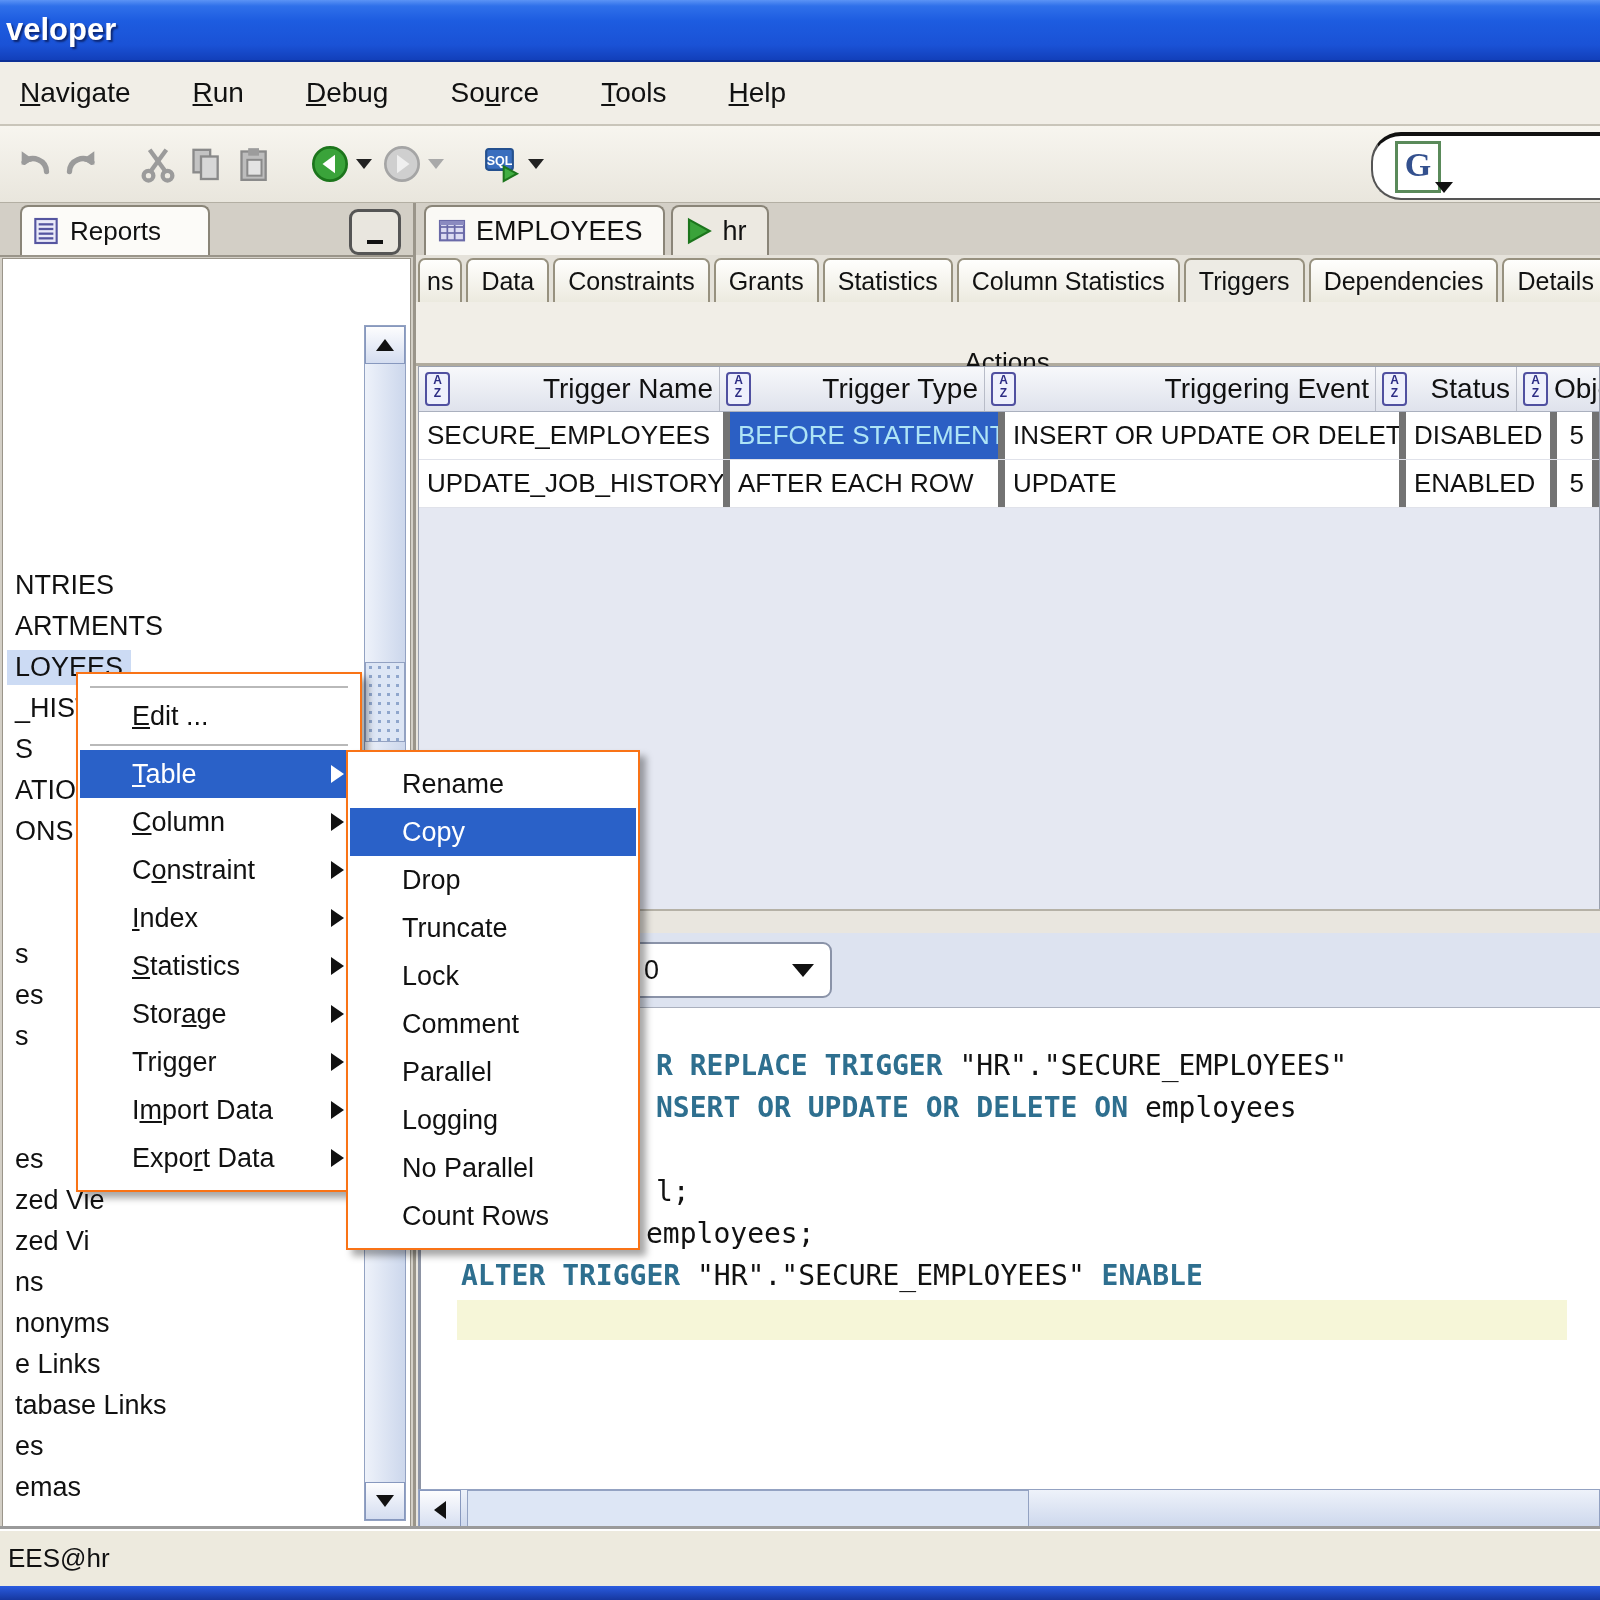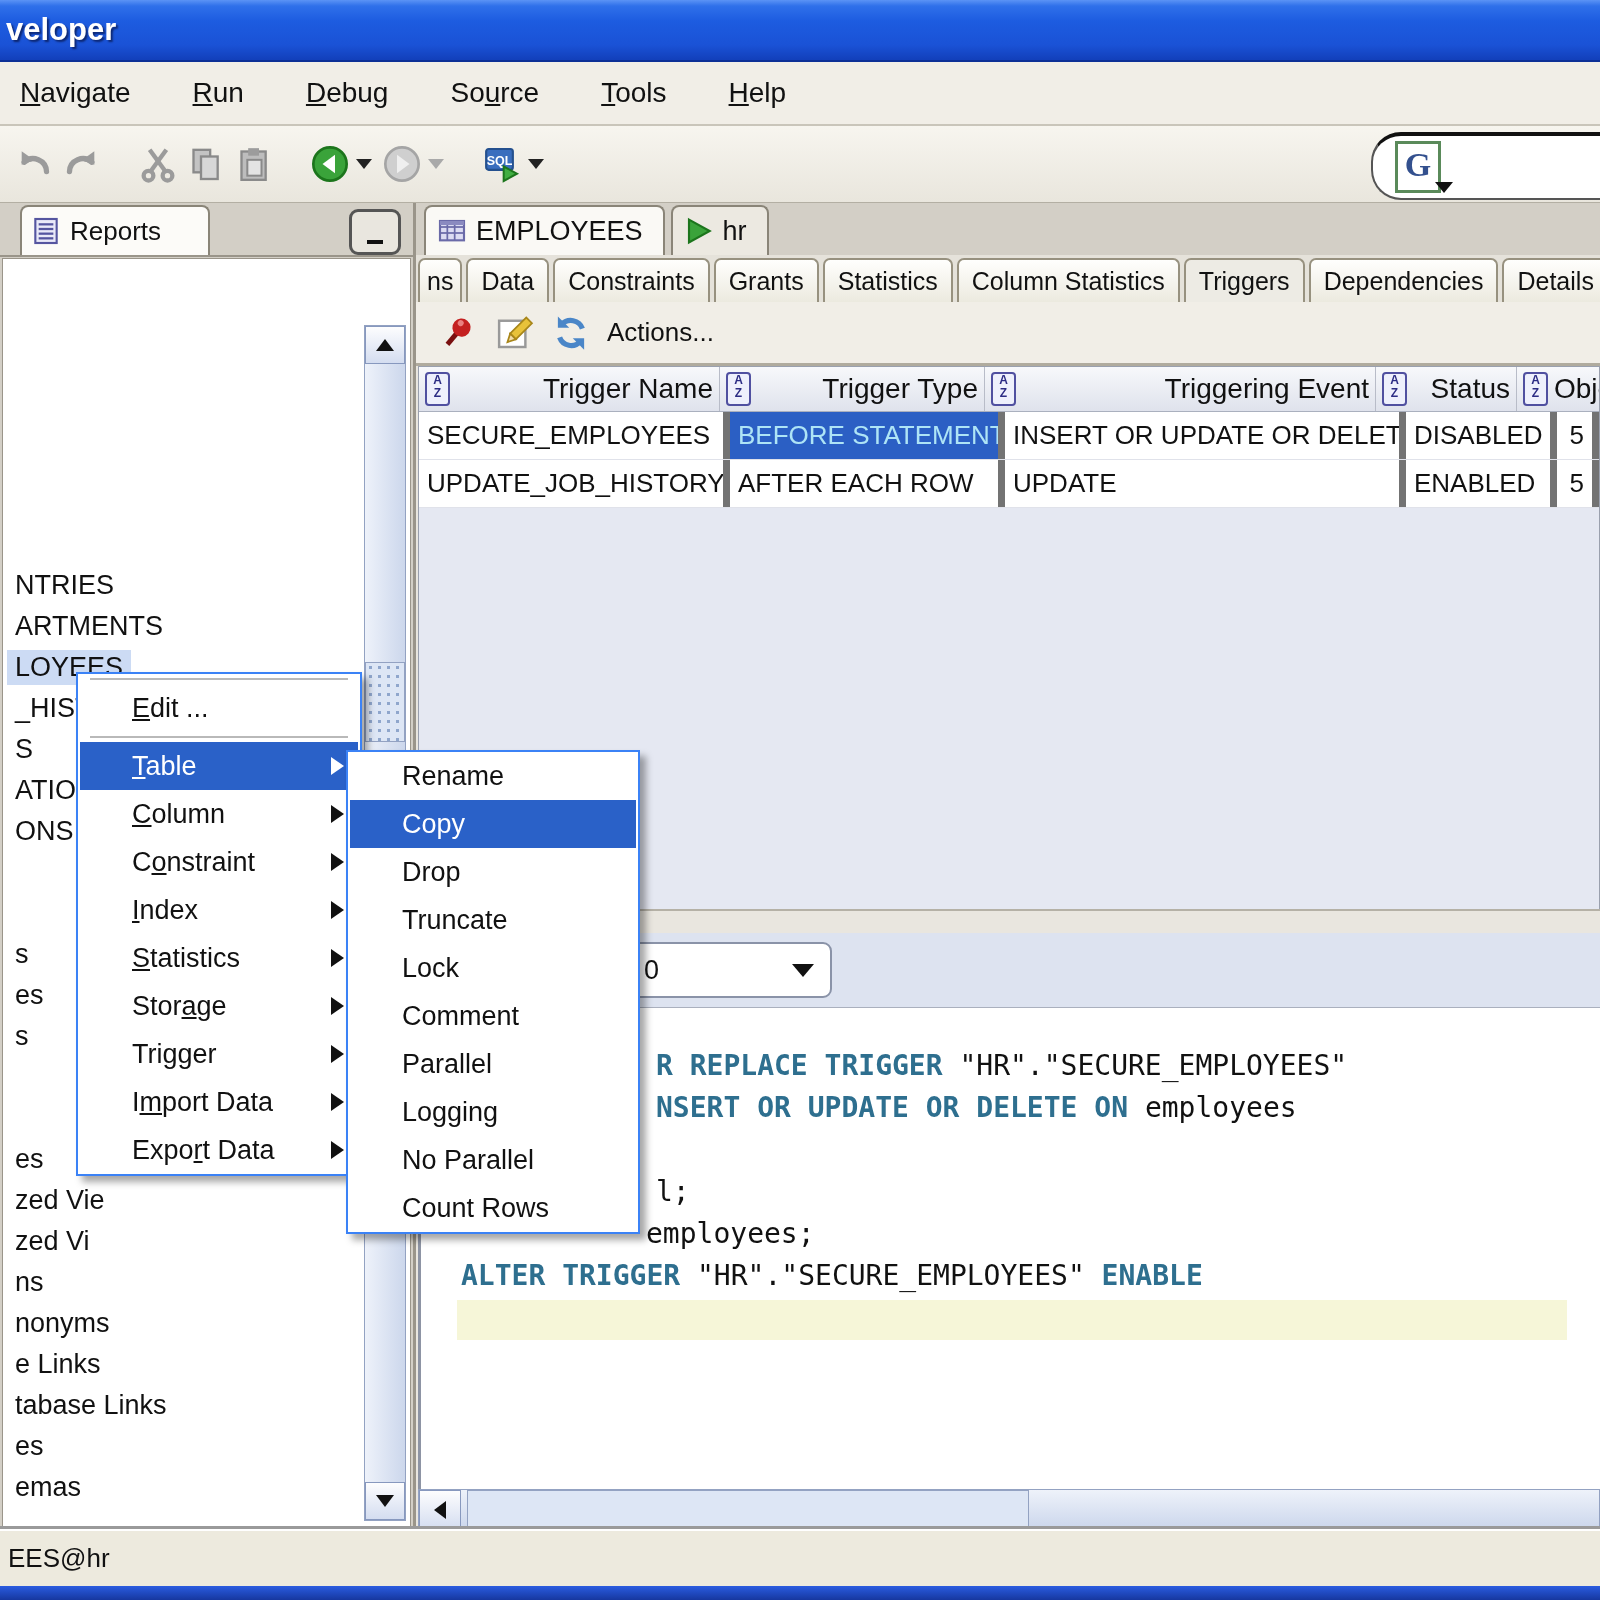--- a/index.html
+++ b/index.html
@@ -76,21 +76,21 @@
   .obj-tabs{position:absolute;left:0;top:52px;right:0;height:47px;background:#e5e2da;
     display:flex;align-items:flex-end;gap:4px;padding-left:2px;overflow:hidden;}
   .obj-tab{height:42px;display:flex;align-items:center;padding:0 13px;font-size:25px;
     background:linear-gradient(#fffffd,#eceadf);border:2px solid #97917f;border-bottom:none;
     border-radius:7px 7px 0 0;white-space:nowrap;}
   .obj-tab.selected{background:#edebe4;}
   .obj-tab.partial{padding:0 7px;}
 
   
   .actions-bar{position:absolute;left:0;top:99px;right:0;height:61px;background:#f1eee7;
-    border-bottom:3px solid #b0ab9e;display:flex;align-items:center;gap:15px;padding-left:20px;}
+    border-bottom:3px solid #b0ab9e;display:flex;align-items:center;gap:15px;padding-left:20px;flex-direction:column;}
   .actions-bar svg{width:42px;height:42px;}
   .actions-label{font-size:26px;}
 
   
   .table-wrap{position:absolute;left:2px;right:0;top:163px;height:543px;background:#e5e8f2;
     border:1px solid #9aa0ae;overflow:hidden;}
   .thead{display:flex;height:44px;background:linear-gradient(#f7f8fb,#dfe2ec);
     border-bottom:1px solid #aab0be;}
   .th{display:flex;align-items:center;border-right:1px solid #b8bcc8;padding:0 6px;gap:6px;}
   .th .lbl{flex:1;text-align:right;font-size:28px;}
@@ -125,22 +125,22 @@
   .hthumb{width:560px;height:100%;background:#dde6f5;border:1px solid #93a2c2;margin-left:6px;}
 
   
   .statusbar{position:absolute;left:0;right:0;bottom:14px;height:55px;background:#edeade;
     border-top:2px solid #fff;box-shadow:0 -3px 0 #9a9a9a;display:flex;align-items:center;
     font-size:26px;padding-left:8px;}
   .bottom-strip{position:absolute;left:0;right:0;bottom:0;height:14px;
     background:linear-gradient(#2a5ce0,#16379f);}
 
   
-  .menu{position:absolute;background:#fff;border:2px solid #3b82f6;
-    box-shadow:6px 6px 7px rgba(0,0,0,.35);padding:0 2px;z-index:50;}
+  .menu{position:absolute;background:#fff;border:2px solid #f97316;
+    box-shadow:6px 6px 7px rgba(0,0,0,.35);padding:8px 2px;z-index:50;}
   .context-menu{left:76px;top:672px;width:278px;}
   .submenu{left:346px;top:750px;width:286px;z-index:60;}
   .menu-item{height:48px;display:flex;align-items:center;padding:0 14px 0 52px;font-size:27px;}
   .menu-item .lbl{flex:1;}
   .menu-item.highlighted{background:var(--sel-blue);color:#fff;}
   .menu-sep{height:10px;display:flex;align-items:center;padding:0 10px;}
   .menu-sep::after{content:"";flex:1;height:2px;background:#b9b9b9;}
   .sub-arrow{width:0;height:0;border-top:9px solid transparent;border-bottom:9px solid transparent;
     border-left:13px solid #111;}
   .menu-item.highlighted .sub-arrow{border-left-color:#fff;}

